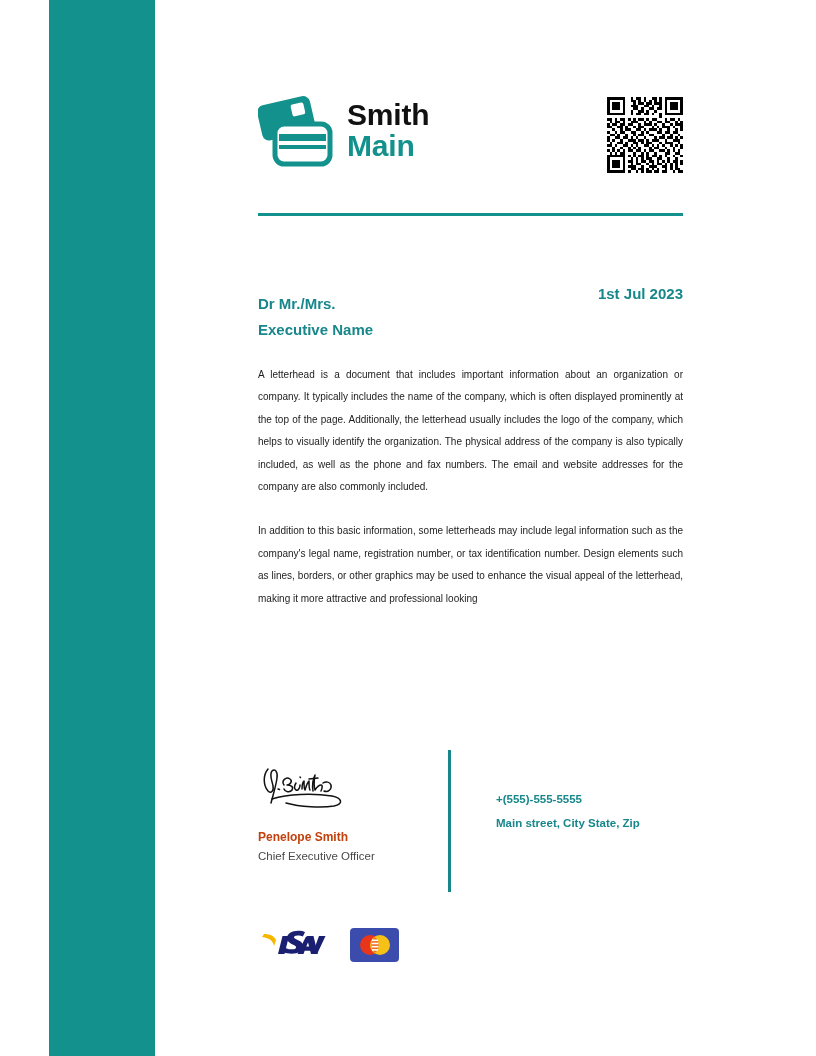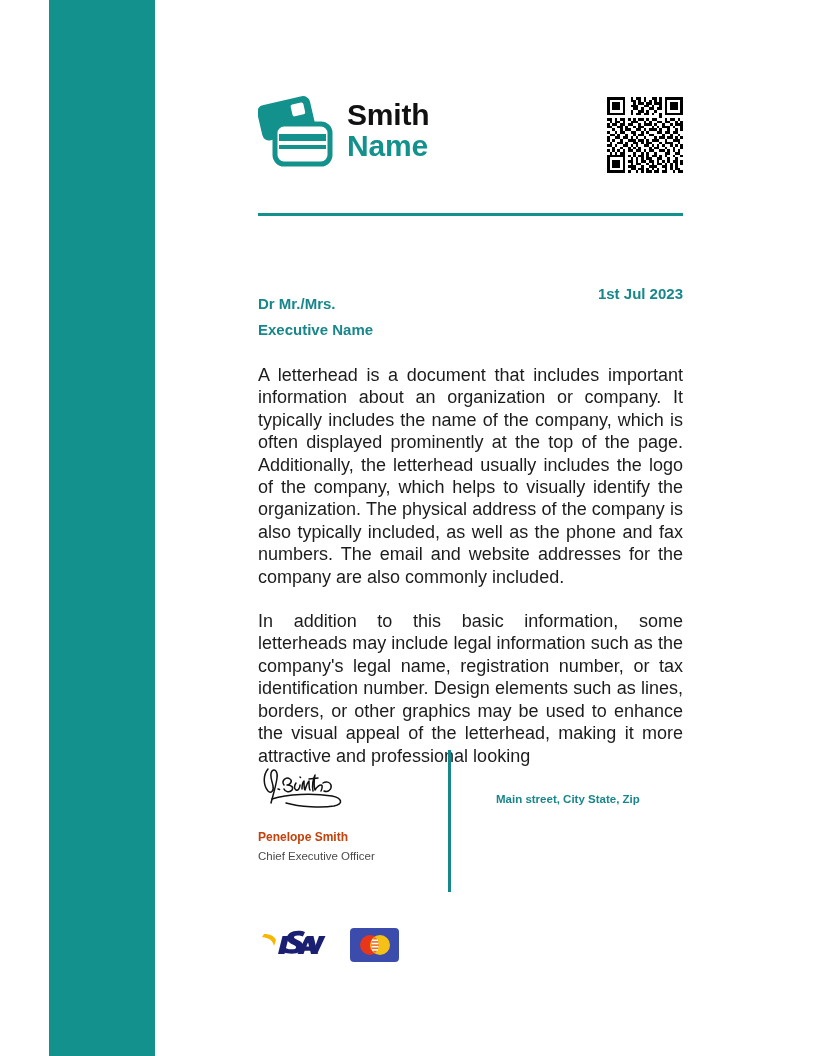--- a/index.html
+++ b/index.html
@@ -120,21 +120,21 @@
 
   
   .body-copy {
     position: absolute;
     left: 0;
     top: 364px;
     width: 425px;
   }
   .body-copy p {
     margin: 0 0 22px 0;
-    font-size: 18px;
+    font-size: 10px;
     line-height: 22.4px;
     color: #1c1c1c;
     text-align: justify;
     text-justify: inter-word;
   }
   .body-copy p:last-child { margin-bottom: 0; }
 
   
   .sign-block {
     position: absolute;
@@ -214,21 +214,21 @@
           <g transform="rotate(-13 30 30)">
             <rect x="2" y="8" width="54" height="36" rx="7" fill="#13918c"></rect>
             <rect x="36" y="14" width="13" height="12" rx="2" fill="#ffffff"></rect>
           </g>
           <rect x="17" y="32" width="55" height="40" rx="9" fill="#ffffff" stroke="#13918c" stroke-width="5"></rect>
           <rect x="21" y="42" width="47" height="7" fill="#13918c"></rect>
           <rect x="21" y="53" width="47" height="4" fill="#13918c"></rect>
         </svg>
         <div class="brand-text">
           <span class="brand-line1">Smith</span>
-          <span class="brand-line2">Name</span>
+          <span class="brand-line2">Main</span>
         </div>
       </div>
 
       <svg class="qr" viewBox="0 0 29 29" shape-rendering="crispEdges">
         <rect width="29" height="29" fill="#ffffff"></rect>
         <g fill="#000000">
           <path d="M0 0h7v7h-7z"></path>
             <path d="M1 1h5v5h-5z" fill="#ffffff"></path>
             <path d="M2 2h3v3h-3z"></path>
           <path d="M22 0h7v7h-7z"></path>
@@ -496,20 +496,21 @@
             <path d="M12 36 C28 31 52 30 72 33 C82 35 84 41 74 43 C62 45 40 44 26 40"></path>
           </g>
         </svg>
         <div class="sign-name">Penelope Smith</div>
         <div class="sign-role">Chief Executive Officer</div>
       </div>
 
       <div class="sign-divider"></div>
 
       <div class="contact">
+        <div>+(555)-555-5555</div>
         <div>Main street, City State, Zip</div>
       </div>
     </div>
 
     <div class="pay-row">
       <svg class="visa-mark" viewBox="0 0 78 30">
         <path d="M6 4 C12 4 16 6 18 10 L16 16 C15 11 12 8 4 7 Z" fill="#f7b600"></path>
         <g fill="#1a1f71">
           <path d="M20 24 L24.5 6 L31 6 L26.5 24 Z"></path>
           <path d="M47 6.4 C45.4 5.8 43 5.2 40.2 5.2 C33.6 5.2 29 8.5 29 13.2 C28.9 16.7 32.2 18.6 34.7 19.8 C37.2 21 38.1 21.8 38.1 22.8 C38.1 24.4 36.1 25.1 34.2 25.1 C31.6 25.1 30.2 24.7 28 23.8 L27.1 23.4 L26.2 28.6 C27.7 29.3 30.6 29.9 33.6 29.9 C40.6 29.9 45.1 26.6 45.2 21.6 C45.2 18.8 43.5 16.7 39.7 15 C37.4 13.9 36 13.2 36 12.1 C36 11.1 37.1 10.1 39.6 10.1 C41.6 10 43.1 10.5 44.3 11 L44.9 11.3 Z" transform="translate(0,-4) scale(1,0.93)"></path>

